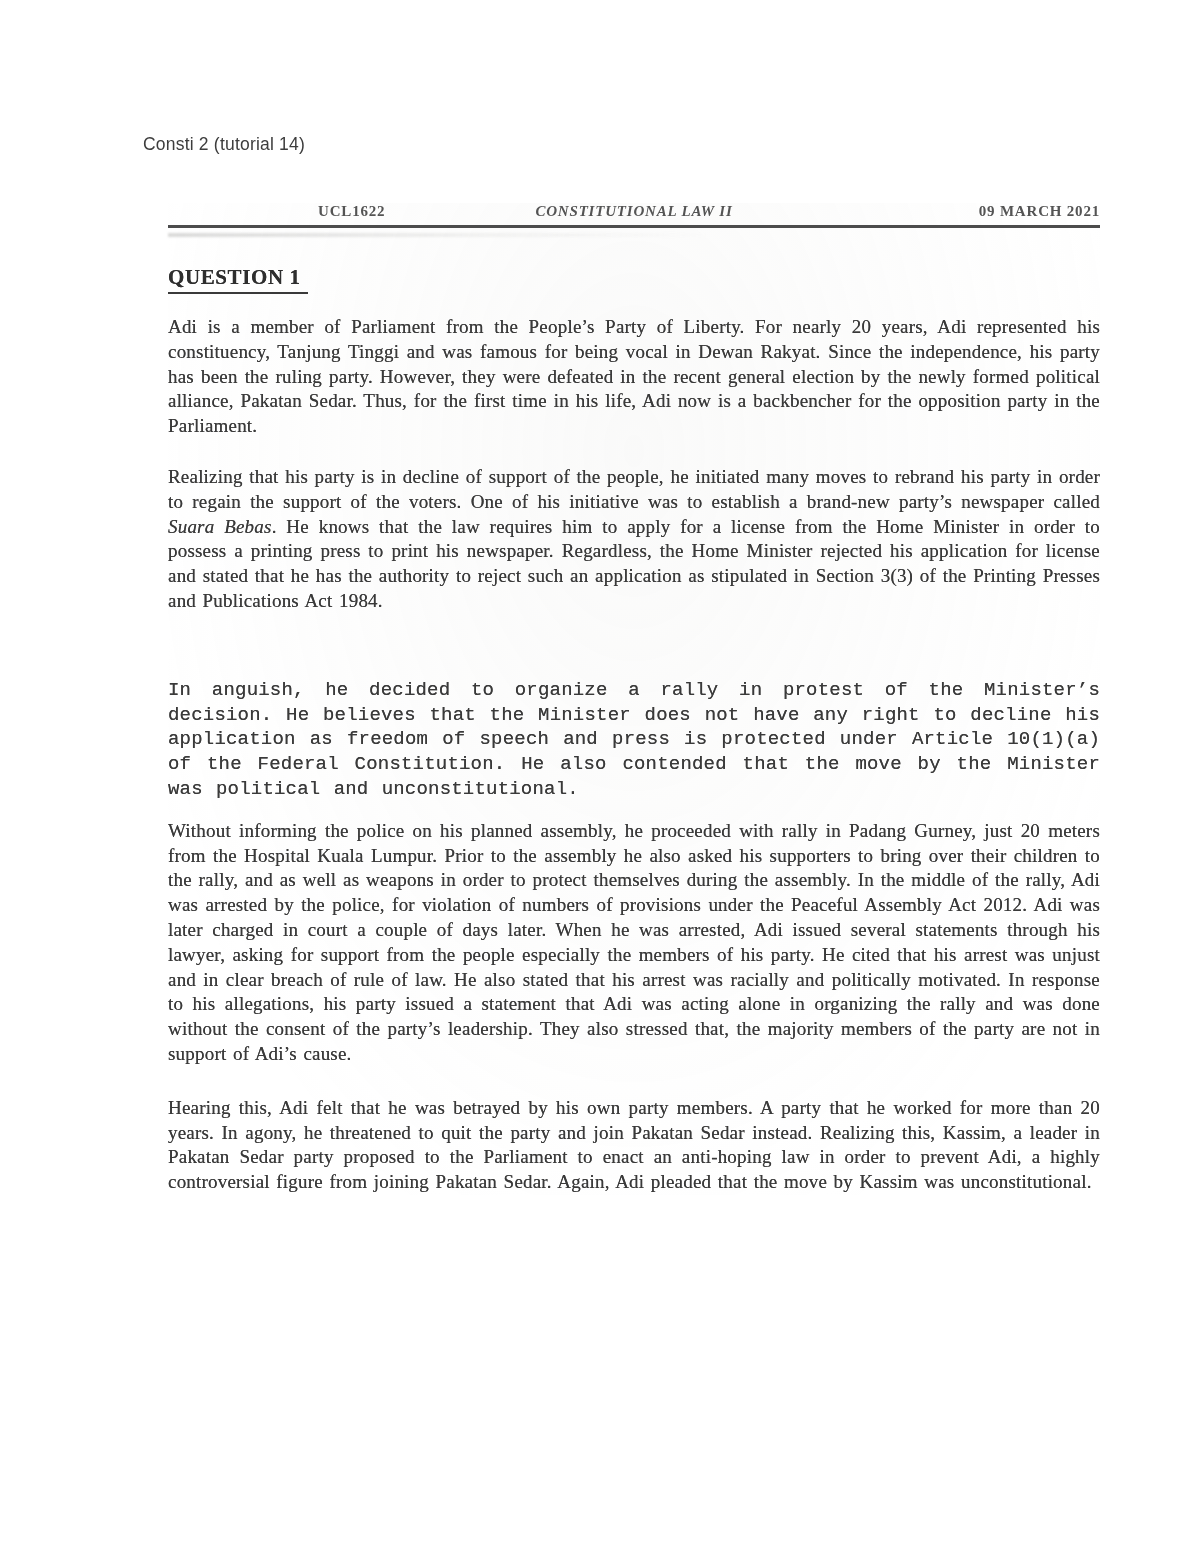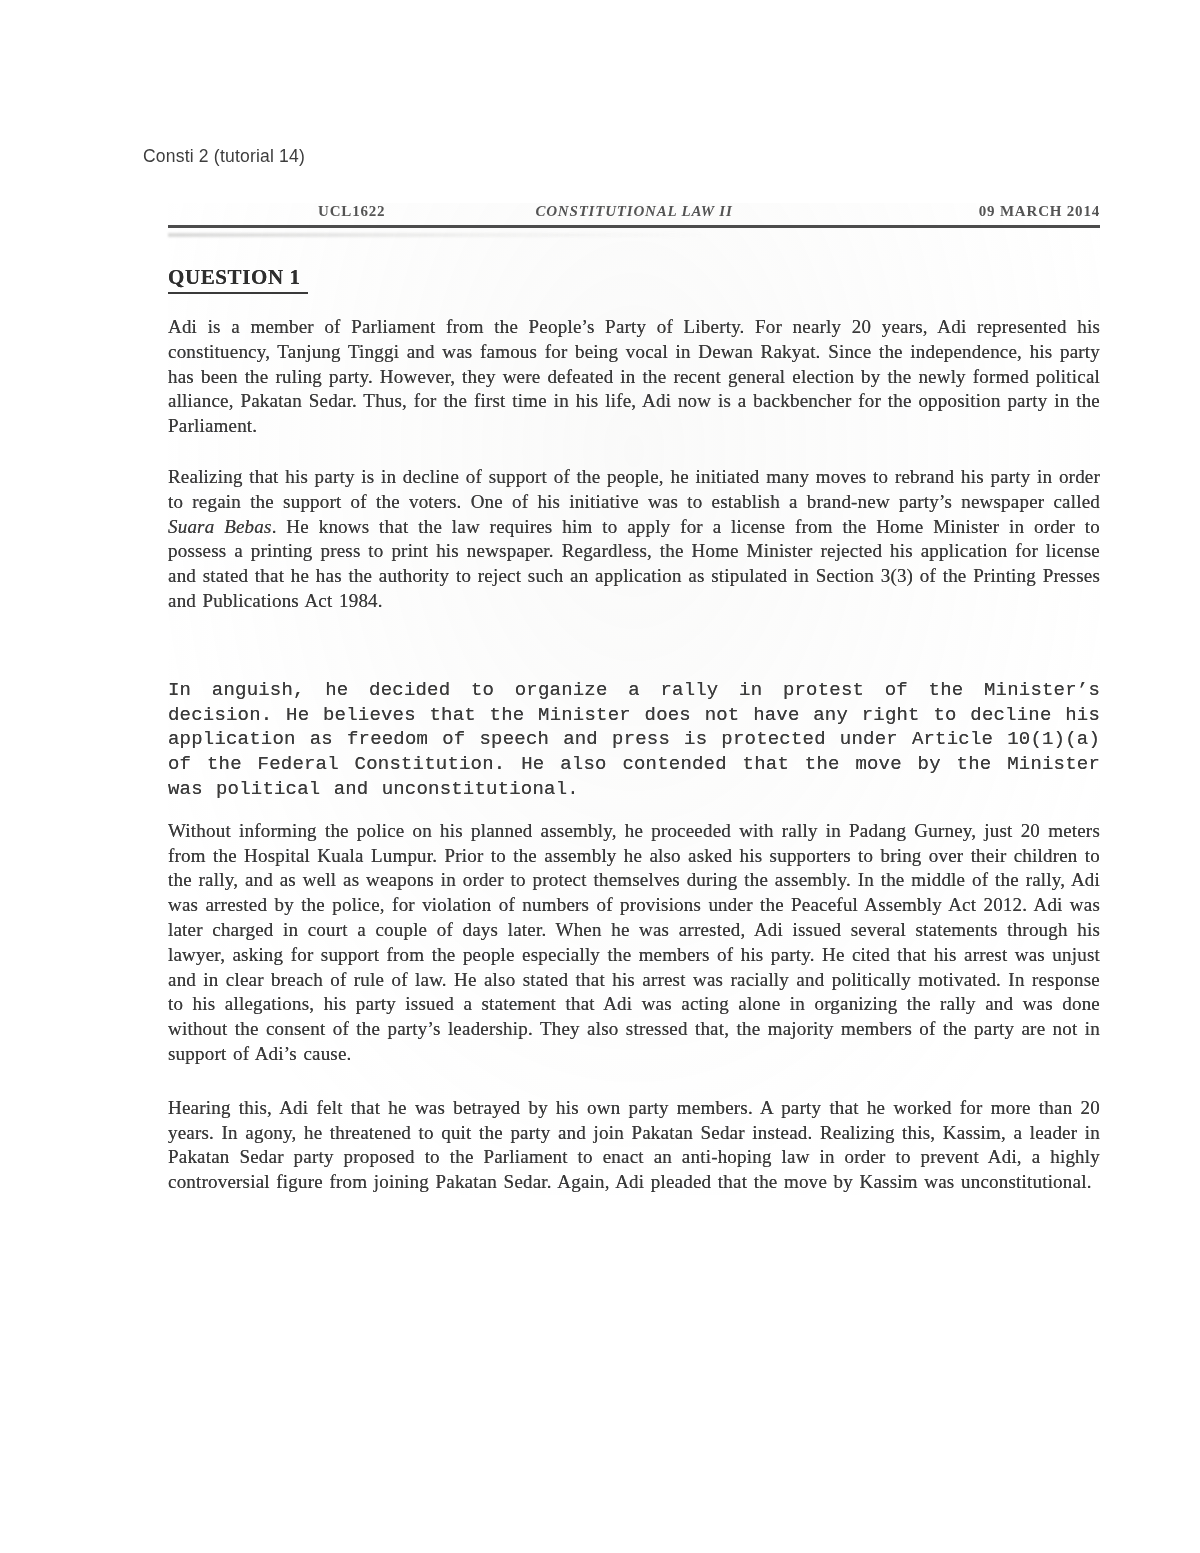--- a/index.html
+++ b/index.html
@@ -14,21 +14,21 @@
     height: 1553px;
     position: relative;
     font-family: "Liberation Serif", serif;
     overflow: hidden;
   }
 
   
   .note {
     position: absolute;
     left: 143px;
-    top: 146px;
+    top: 134px;
     font-family: "Liberation Sans", sans-serif;
     font-size: 17.5px;
     color: #3d3d3d;
     letter-spacing: 0.2px;
   }
 
   
   .scan {
     position: absolute;
     left: 168px;
@@ -99,21 +99,21 @@
 </head>
 <body>
 
 <div class="note">Consti 2 (tutorial 14)</div>
 
 <div class="scan">
 
   <div class="doc-header">
     <span class="hdr-left">UCL1622</span>
     <span class="hdr-center">CONSTITUTIONAL LAW II</span>
-    <span class="hdr-right">09 MARCH 2014</span>
+    <span class="hdr-right">09 MARCH 2021</span>
   </div>
 
   <div class="smudge"></div>
 
 
   <div class="heading question">QUESTION 1</div>
 
   <p class="para p1">Adi is a member of Parliament from the People’s Party of Liberty. For nearly 20 years, Adi represented his constituency, Tanjung Tinggi and was famous for being vocal in Dewan Rakyat. Since the independence, his party has been the ruling party. However, they were defeated in the recent general election by the newly formed political alliance, Pakatan Sedar. Thus, for the first time in his life, Adi now is a backbencher for the opposition party in the Parliament.</p>
 
   <p class="para p2"><span>Realizing that his party is in decline of support of the people, he initiated many moves to rebrand his party in order to regain the support of the voters. One of his initiative was to establish a brand-new party’s newspaper called </span><i>Suara Bebas</i><span>. He knows that the law requires him to apply for a license from the Home Minister in order to possess a printing press to print his newspaper. Regardless, the Home Minister rejected his application for license and stated that he has the authority to reject such an application as stipulated in Section 3(3) of the Printing Presses and Publications Act 1984.</span></p>

